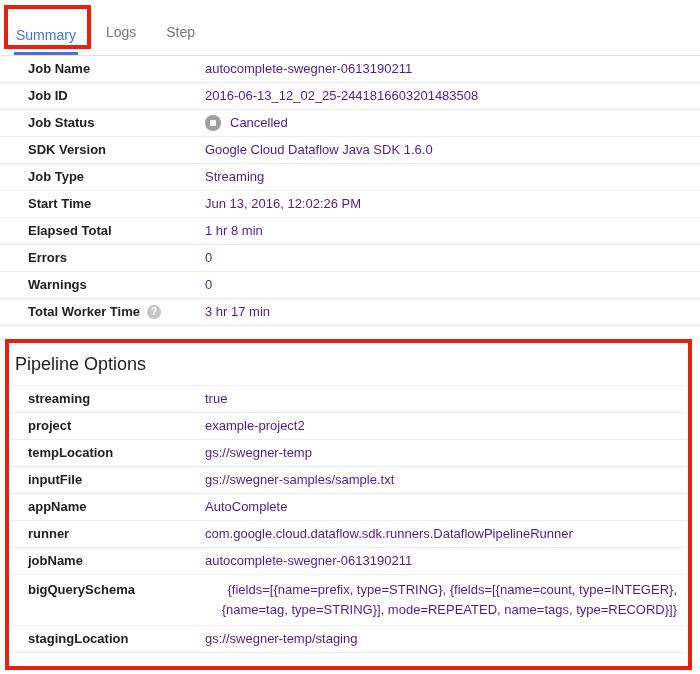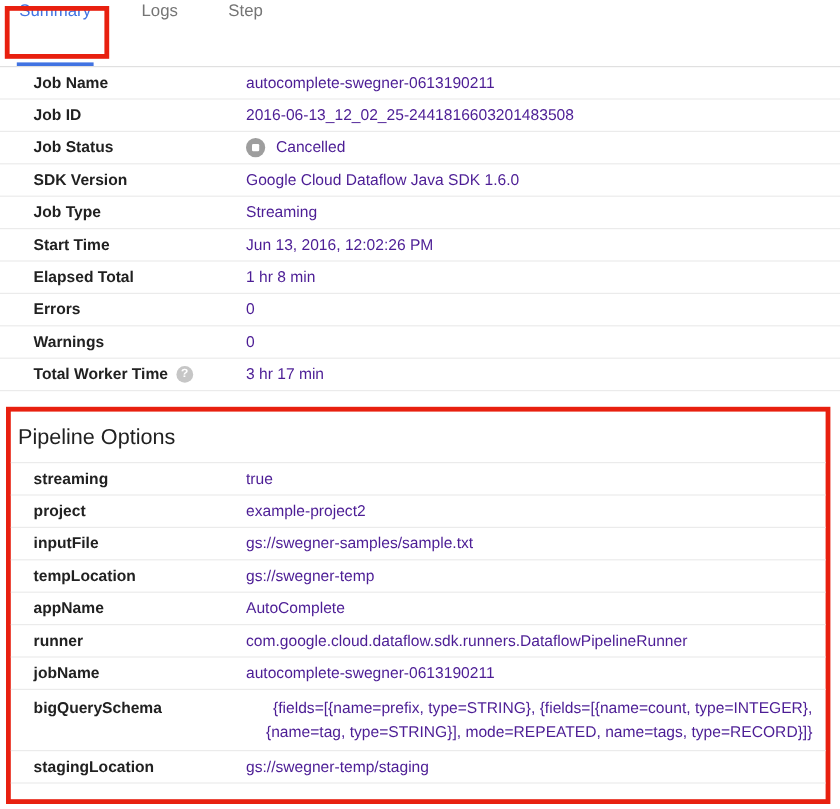--- a/index.html
+++ b/index.html
@@ -10,24 +10,24 @@
     background: #ffffff;
     font-family: "Liberation Sans", "DejaVu Sans", sans-serif;
     font-size: 13px;
     color: #212121;
     overflow: hidden;
   }
 
   
   .tabbar {
     display: flex;
+    align-items: flex-end;
     height: 56px;
     padding-left: 14px;
     border-bottom: 1px solid #e0e0e0;
-    gap: 12px;
   }
   .tab {
     display: inline-block;
     font-size: 14px;
     color: #757575;
     padding: 0 2px 12px 2px;
     margin-right: 26px;
     cursor: pointer;
     border-bottom: 3px solid transparent;
   }
@@ -210,27 +210,27 @@
     <span class="lbl">streaming</span>
     <span class="val">true</span>
   </div>
 
   <div class="row">
     <span class="lbl">project</span>
     <span class="val">example-project2</span>
   </div>
 
   <div class="row">
+    <span class="lbl">tempLocation</span>
+    <span class="val">gs://swegner-temp</span>
+  </div>
+
+  <div class="row">
     <span class="lbl">inputFile</span>
     <span class="val">gs://swegner-samples/sample.txt</span>
-  </div>
-
-  <div class="row">
-    <span class="lbl">tempLocation</span>
-    <span class="val">gs://swegner-temp</span>
   </div>
 
   <div class="row">
     <span class="lbl">appName</span>
     <span class="val">AutoComplete</span>
   </div>
 
   <div class="row">
     <span class="lbl">runner</span>
     <span class="val">com.google.cloud.dataflow.sdk.runners.DataflowPipelineRunner</span>

